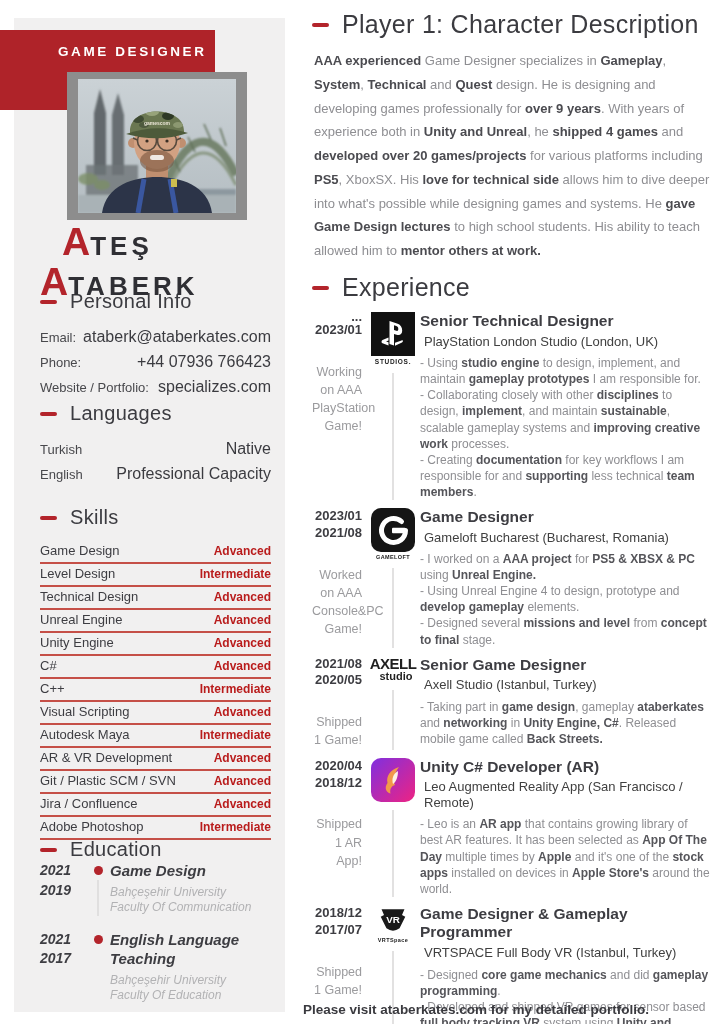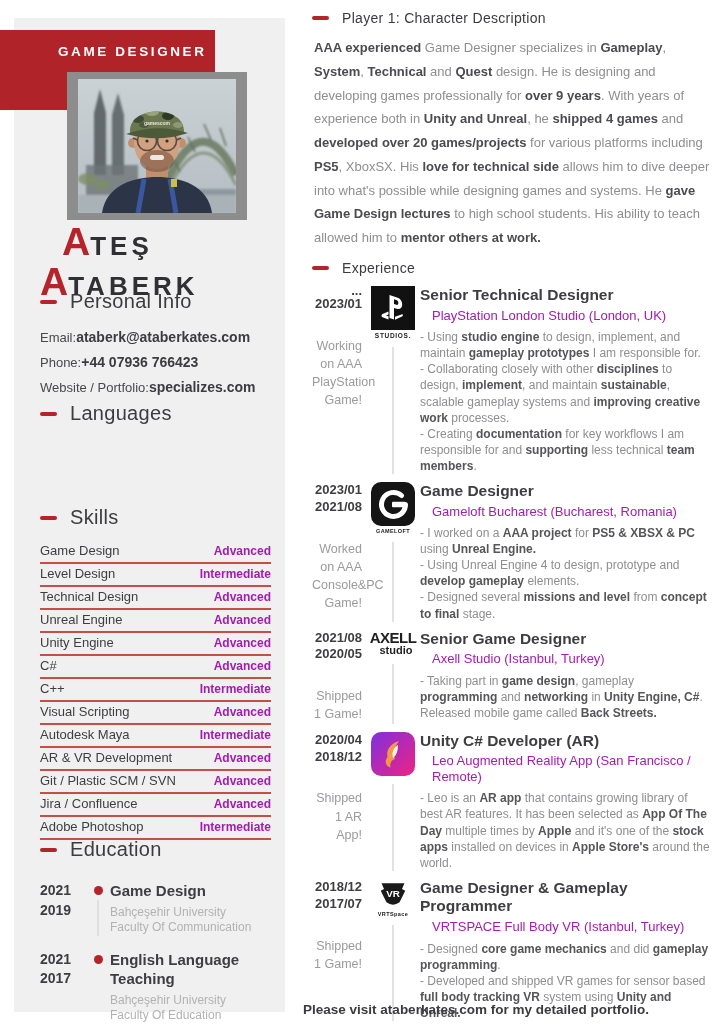--- a/index.html
+++ b/index.html
@@ -11,57 +11,57 @@
   .banner span{display:block;padding:14px 0 0 58px;color:#ffffff;font-size:13.5px;font-weight:700;letter-spacing:2.6px;}
   .photo{position:absolute;left:53px;top:54px;z-index:2;background:#8d8d8d;padding:7px 11px;line-height:0;}
   .name{position:absolute;left:26px;top:206px;z-index:2;font-weight:700;color:#2f2f34;}
   .name .ln{line-height:36px;white-space:nowrap;font-size:26px;letter-spacing:4px;}
   .name .ini{color:#b3242b;font-size:39px;letter-spacing:0;}
   .name .ln2{margin-left:22px;}
   .sec{position:absolute;left:26px;right:14px;}
   .sec-head{display:flex;align-items:center;gap:13px;}
   .dash{width:17px;height:4px;border-radius:2px;background:#b3242b;flex:0 0 auto;}
   .sec-title{font-size:20px;font-weight:500;color:#3b3b40;letter-spacing:.3px;}
-  .kv{display:flex;align-items:baseline;line-height:24px;}
+  .kv{display:flex;justify-content:space-between;align-items:baseline;line-height:24px;}
   .kv .k{font-size:13px;color:#48484c;}
-  .kv .v{font-size:14px;font-weight:700;color:#3b3b40;}
+  .kv .v{font-size:16px;font-weight:400;color:#3b3b40;}
   .pi-rows{margin-top:12px;}
   .skill-rows{margin-top:12px;}
   .skill-row{display:flex;justify-content:space-between;align-items:baseline;
              padding:2px 0 3px;border-bottom:2px solid #c54f47;line-height:16px;}
   .skill-row .k{font-size:13px;color:#3d3d42;}
-  .skill-row .v{font-size:12px;font-weight:700;color:#a21caf;}
-  .edu-items{margin-top:20px;}
+  .skill-row .v{font-size:12px;font-weight:700;color:#b91c1c;}
+  .edu-items{margin-top:0;font-style:italic;}
   .edu-item{display:grid;grid-template-columns:46px 24px 1fr;margin-bottom:14px;}
   .edu-years{font-size:14px;font-weight:600;color:#3d3d42;line-height:1.4;}
   .edu-mid{display:flex;flex-direction:column;align-items:center;}
   .edu-dot{width:9px;height:9px;border-radius:50%;background:#b3242b;margin-top:5px;}
   .edu-line{width:2px;flex:1;background:#e0dfdf;margin-top:5px;}
   .edu-degree{font-size:15px;font-weight:700;color:#3d3d42;line-height:1.3;}
   .edu-school{font-size:12px;color:#b2b2b4;line-height:1.3;margin-top:4px;}
   
   .main{position:absolute;left:312px;top:10px;width:398px;}
-  .main .sec-title{font-size:14px;text-align:center;}
+  .main .sec-title{font-size:25px;text-align:center;}
   .about-body{margin:10px 0 0 2px;font-size:13px;line-height:1.83;color:#8e8e92;}
   .about-body b{color:#4b4b50;font-weight:700;}
   .exp-head{margin-top:10px;}
   .jobs{margin-top:10px;}
   .job{display:grid;grid-template-columns:50px 56px 1fr;margin-bottom:8px;}
   .job-dates{text-align:right;font-size:13px;font-weight:600;color:#3d3d42;line-height:1.3;}
   .job-dots{font-size:13px;font-weight:700;line-height:10px;}
   .job-note{margin-top:24px;font-weight:400;font-size:12.5px;color:#9b9b9e;line-height:1.45;}
   .job-logoCol{display:flex;flex-direction:column;align-items:center;padding-left:6px;}
   .logo-cap{font-size:6.5px;font-weight:800;letter-spacing:.7px;color:#1a1a1a;margin-top:2px;text-align:center;}
   .logo-cap.small{font-size:5.5px;letter-spacing:.4px;}
   .axell-1{font-size:15px;font-weight:800;color:#1f1f1f;letter-spacing:-.5px;line-height:15px;}
   .axell-2{font-size:11px;font-weight:700;color:#1f1f1f;line-height:11px;margin-left:6px;}
   .vline{width:1.5px;background:#e2e1e1;flex:1;margin-top:8px;min-height:14px;}
   .job-content{padding-left:2px;}
   .job-title{font-size:15.5px;font-weight:700;color:#3d3d42;line-height:1.2;}
-  .job-company{font-size:13px;color:#a21caf;margin:3px 12px 6px;line-height:1.2;}
+  .job-company{font-size:13px;color:#404040;margin:3px 4px 6px;line-height:1.2;}
   .bullet{margin:0;font-size:12px;line-height:1.34;color:#8e8e92;}
   .bullet b{color:#55555a;font-weight:700;}
   
   .page-num{position:absolute;left:680px;top:1026px;font-size:15px;font-weight:600;color:#15803d;}
   .footer-note{position:absolute;left:276px;top:1002px;width:400px;text-align:center;
                font-size:13.5px;font-weight:700;color:#3a3a3f;}
 </style>
 </head>
 <body>
 
@@ -160,20 +160,30 @@
             <span class="v">specializes.com</span>
           </div>
       </div>
     </section>
 
     <section class="sec" style="top:384px">
       <div class="sec-head">
         <span class="dash"></span>
         <span class="sec-title">Languages</span>
       </div>
+      <div class="pi-rows">
+        <div class="kv">
+            <span class="k">Turkish</span>
+            <span class="v">Native</span>
+          </div>
+        <div class="kv">
+            <span class="k">English</span>
+            <span class="v">Professional Capacity</span>
+          </div>
+      </div>
     </section>
 
     <section class="sec" style="top:488px">
       <div class="sec-head">
         <span class="dash"></span>
         <span class="sec-title">Skills</span>
       </div>
       <div class="skill-rows">
         <div class="skill-row">
             <span class="k">Game Design</span>
@@ -345,21 +355,21 @@
           <div class="job-note">Shipped 1 Game!</div>
         </div>
         <div class="job-logoCol">
           <span class="axell-1">AXELL</span>
           <span class="axell-2">studio</span>
           <span class="vline"></span>
         </div>
         <div class="job-content">
           <div class="job-title">Senior Game Designer</div>
           <div class="job-company">Axell Studio (Istanbul, Turkey)</div>
-          <p class="bullet"><span>- Taking part in </span><b>game design</b><span>, gameplay </span><b>programming</b><span> and </span><b>networking</b><span> in </span><b>Unity Engine, C#</b><span>. Released mobile game called </span><b>Back Streets.</b></p>
+          <p class="bullet"><span>- Taking part in </span><b>game design</b><span>, gameplay </span><b>ataberkates</b><span> and </span><b>networking</b><span> in </span><b>Unity Engine, C#</b><span>. Released mobile game called </span><b>Back Streets.</b></p>
         </div>
       </div>
 
       <div class="job">
         <div class="job-dates">
           <div>2020/04</div>
           <div>2018/12</div>
           <div class="job-note">Shipped 1 AR App!</div>
         </div>
         <div class="job-logoCol">

